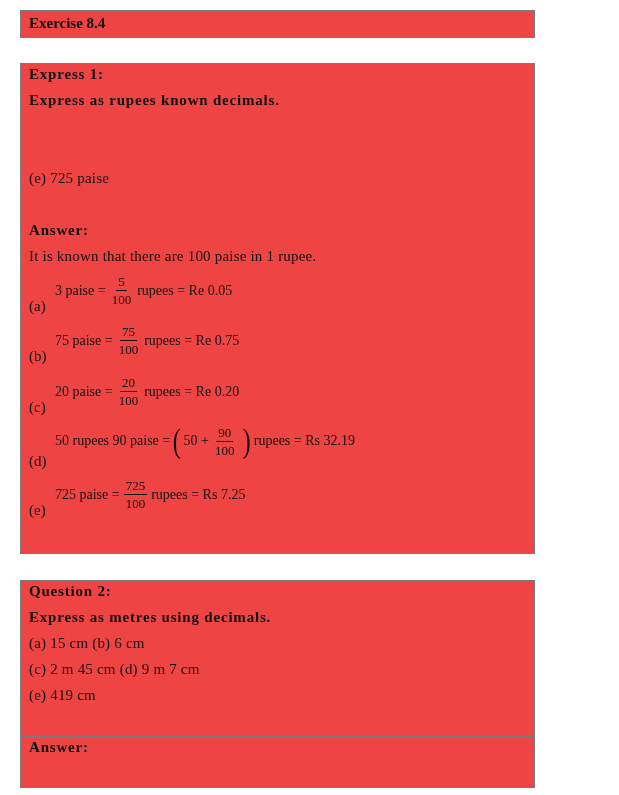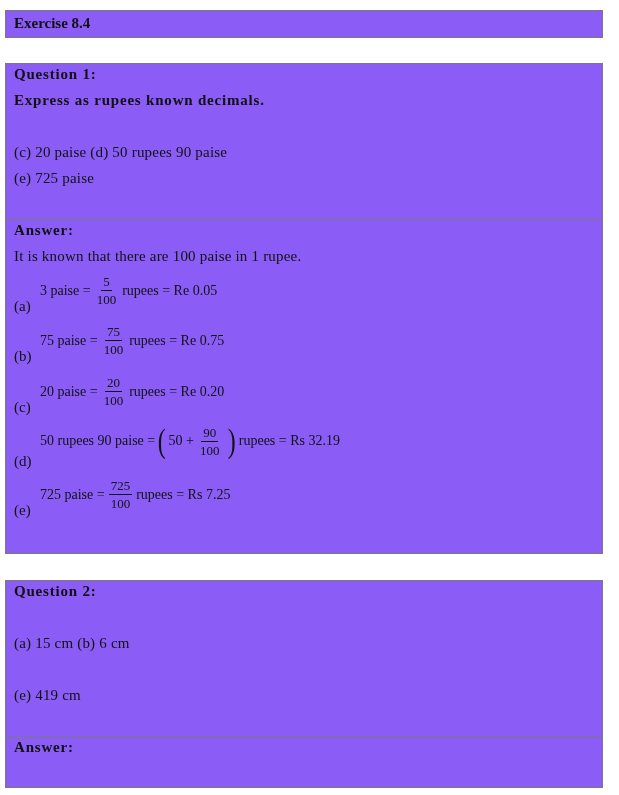--- a/index.html
+++ b/index.html
@@ -1,18 +1,18 @@
 <!DOCTYPE html>
 <html><head>
 <meta charset="utf-8">
 <style>
   html, body { margin: 0; padding: 0; background: #ffffff; }
   body { width: 619px; height: 795px; position: relative; overflow: hidden;
          font-family: "Liberation Serif", "DejaVu Serif", serif; color: #111; }
-  .box { position: absolute; left: 5px; width: 598px; border: 1px solid #7a7a7a; box-sizing: border-box; background: #8b5cf6; }
+  .box { position: absolute; left: 20px; width: 515px; border: 1px solid #7a7a7a; box-sizing: border-box; background: #ef4444; }
   .ex-box { top: 10px; height: 28px; }
   .ex-title { position: absolute; left: 8px; top: 4px; font-weight: bold; font-size: 15px; }
   .q1 { top: 63px; height: 491px; }
   .q2 { top: 580px; height: 208px; padding-left: 36px; }
   .divider { position: absolute; left: 0; right: 0; height: 0; border-top: 1px solid #7a7a7a; }
   .line { position: absolute; left: 8px; font-size: 15px; white-space: nowrap; letter-spacing: 0.2px; }
   .bold { font-weight: bold; }
   .spaced { letter-spacing: 0.8px; }
   .eq-label { position: absolute; left: 8px; font-size: 15px; }
   .eq { position: absolute; left: 34px; font-size: 14px; display: flex; align-items: center; white-space: nowrap; }
@@ -22,23 +22,22 @@
   .paren { font-size: 34px; font-weight: 200; line-height: 34px; margin: 0 1px; transform: scaleX(0.7); display: inline-block; }
 </style>
 </head>
 <body>
 
 <div class="box ex-box">
   <span class="ex-title">Exercise 8.4</span>
 </div>
 
 <div class="box q1">
-  <div class="line bold spaced" style="top:2px">Question 1:</div>
+  <div class="line bold spaced" style="top:2px">Express 1:</div>
   <div class="line bold spaced" style="top:28px">Express as rupees known decimals.</div>
-  <div class="line" style="top:80px">(c) 20 paise (d) 50 rupees 90 paise</div>
   <div class="line" style="top:106px">(e) 725 paise</div>
 
   <div class="divider" style="top:155px"></div>
 
   <div class="line bold spaced" style="top:158px">Answer:</div>
   <div class="line" style="top:184px">It is known that there are 100 paise in 1 rupee.</div>
 
   <div class="eq-label" style="top:234px">(a)</div>
   <div class="eq" style="top:210px">
     <span>3 paise =</span>
@@ -88,19 +87,21 @@
     <span class="frac">
       <span class="num">725</span>
       <span class="den">100</span>
     </span>
     <span>rupees = Rs 7.25</span>
   </div>
 </div>
 
 <div class="box q2">
   <div class="line bold spaced" style="top:2px">Question 2:</div>
+  <div class="line bold spaced" style="top:28px">Express as metres using decimals.</div>
   <div class="line" style="top:54px">(a) 15 cm (b) 6 cm</div>
+  <div class="line" style="top:80px">(c) 2 m 45 cm (d) 9 m 7 cm</div>
   <div class="line" style="top:106px">(e) 419 cm</div>
 
   <div class="divider" style="top:155px"></div>
 
   <div class="line bold spaced" style="top:158px">Answer:</div>
 </div>
 
 </body></html>

